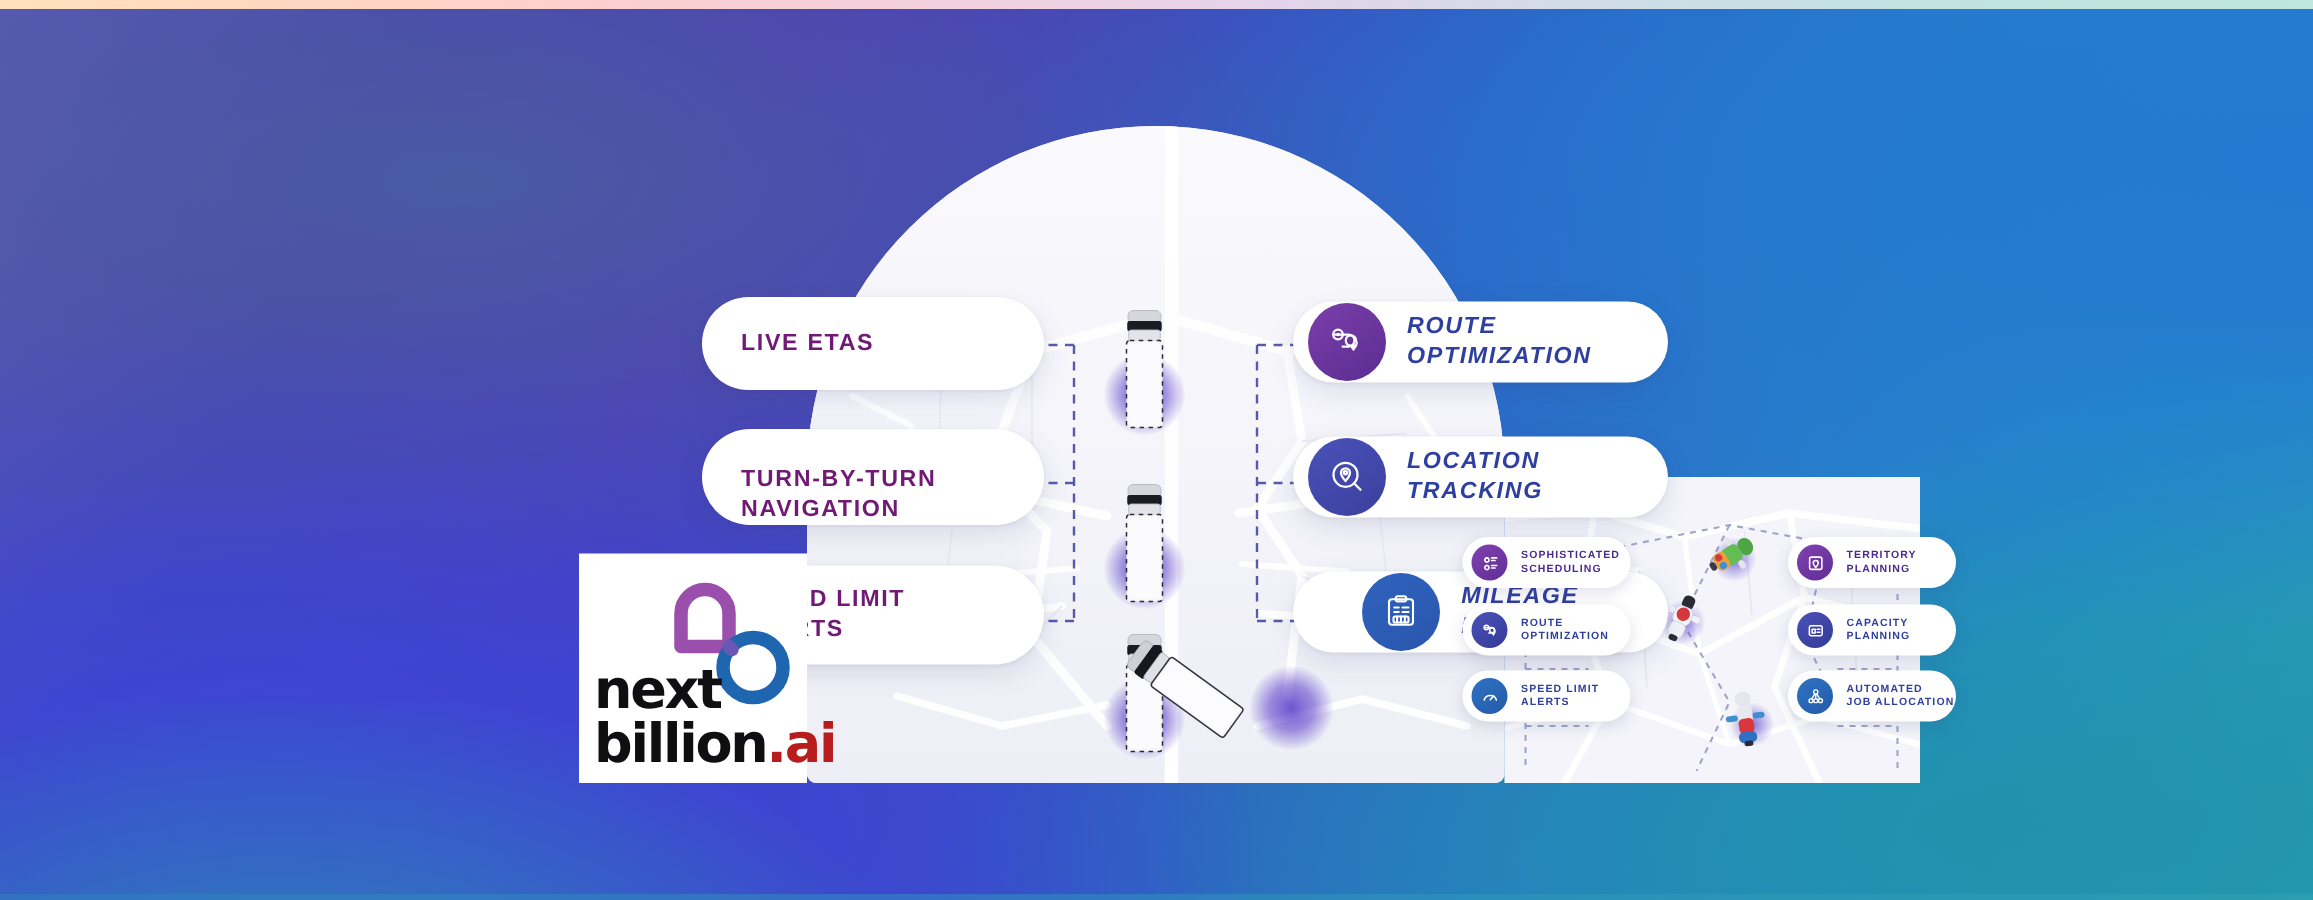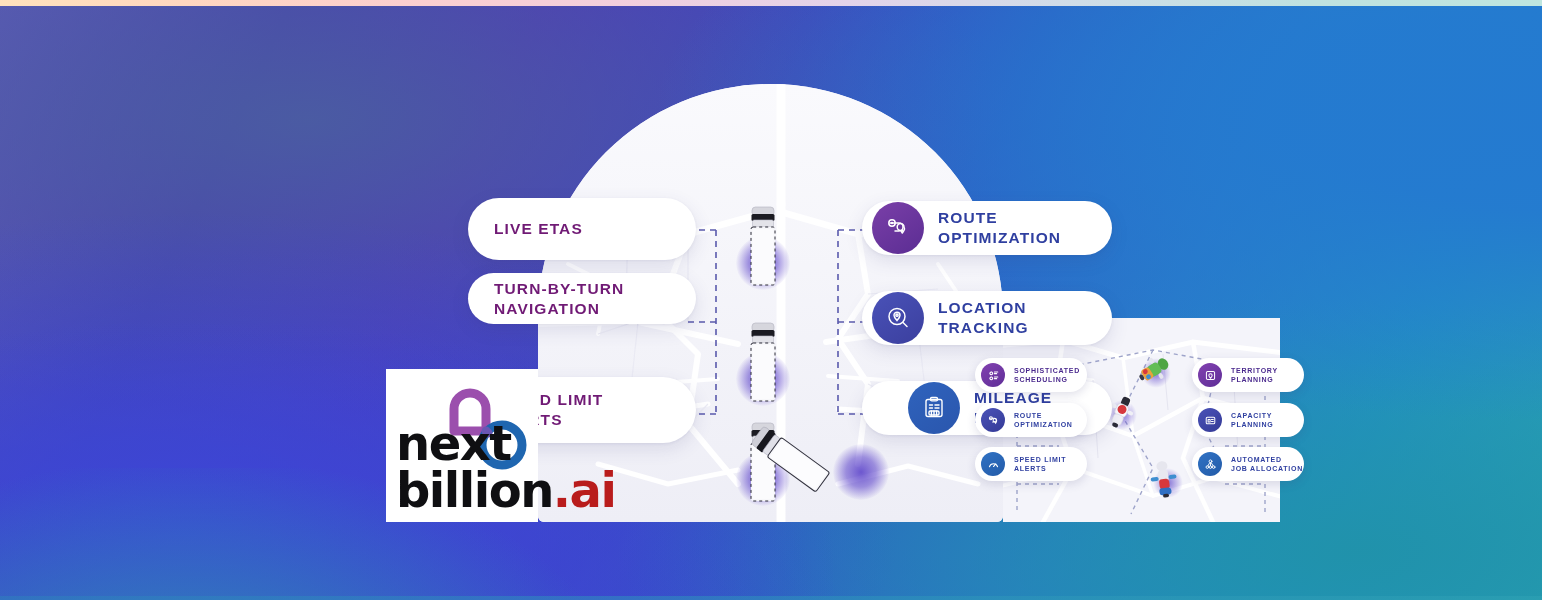--- a/index.html
+++ b/index.html
@@ -56,36 +56,36 @@
   
   #logo-box {
     position:absolute; left:386px; top:369px; width:152px; height:153px;
     background:#ffffff; z-index:40;
     display:flex; align-items:flex-end; justify-content:flex-start;
   }
   #logo-inner { position:relative; width:100%; height:100%; }
   #logo-text {
     position:absolute; left:10px; bottom:8px;
     font-family:"DejaVu Sans", sans-serif;
-    font-weight:700; font-size:48px; line-height:0.98;
+    font-weight:700; font-size:36px; line-height:0.98;
     color:#0f0f12; letter-spacing:-1.5px;
   }
   #logo-text .dotai { color:#b91c1c; }
   #logo-mark { position:absolute; left:58px; top:14px; }
 
   
   .pill {
     position:absolute; background:#fff;
     border-radius:40px;
     box-shadow:0 6px 18px rgba(60,60,120,0.13), 0 1px 3px rgba(60,60,120,0.08);
     display:flex; align-items:center;
     z-index:30;
   }
   .pill.left  { justify-content:flex-start; padding-left:26px; }
-  .pill.right { justify-content:flex-start; padding-left:10px; }
+  .pill.right { justify-content:flex-start; padding-left:10px;font-style:italic; }
   .pill-label {
     font-weight:700; font-size:15.5px; line-height:20px;
     letter-spacing:1.1px; text-transform:uppercase;
     white-space:pre-line;
   }
   .pill.left .pill-label  { color:#701a75; }
   .pill.right .pill-label { color:#2f3fa0; margin-left:14px; }
   .pill-icon {
     width:52px; height:52px; border-radius:50%;
     display:flex; align-items:center; justify-content:center;
@@ -326,21 +326,21 @@
       <div><span>next</span></div>
       <div><span>billion</span><span class="dotai">.ai</span></div>
     </div>
   </div>
 </div>
 
 <div class="pill left" style="left:468px; top:198px; width:228px; height:62px;">
   <span class="pill-label">LIVE ETAs</span>
 </div>
 
-<div class="pill left" style="left:468px; top:273px; width:228px; height:51px;">
+<div class="pill left" style="left:468px; top:286px; width:228px; height:64px;align-items:flex-end;">
   <span class="pill-label">TURN-BY-TURN
 NAVIGATION</span>
 </div>
 
 <div class="pill left" style="left:468px; top:377px; width:228px; height:66px;">
   <span class="pill-label">SPEED LIMIT
 ALERTS</span>
 </div>
 
 <div class="pill right" style="left:862px; top:201px; width:250px; height:54px;">

